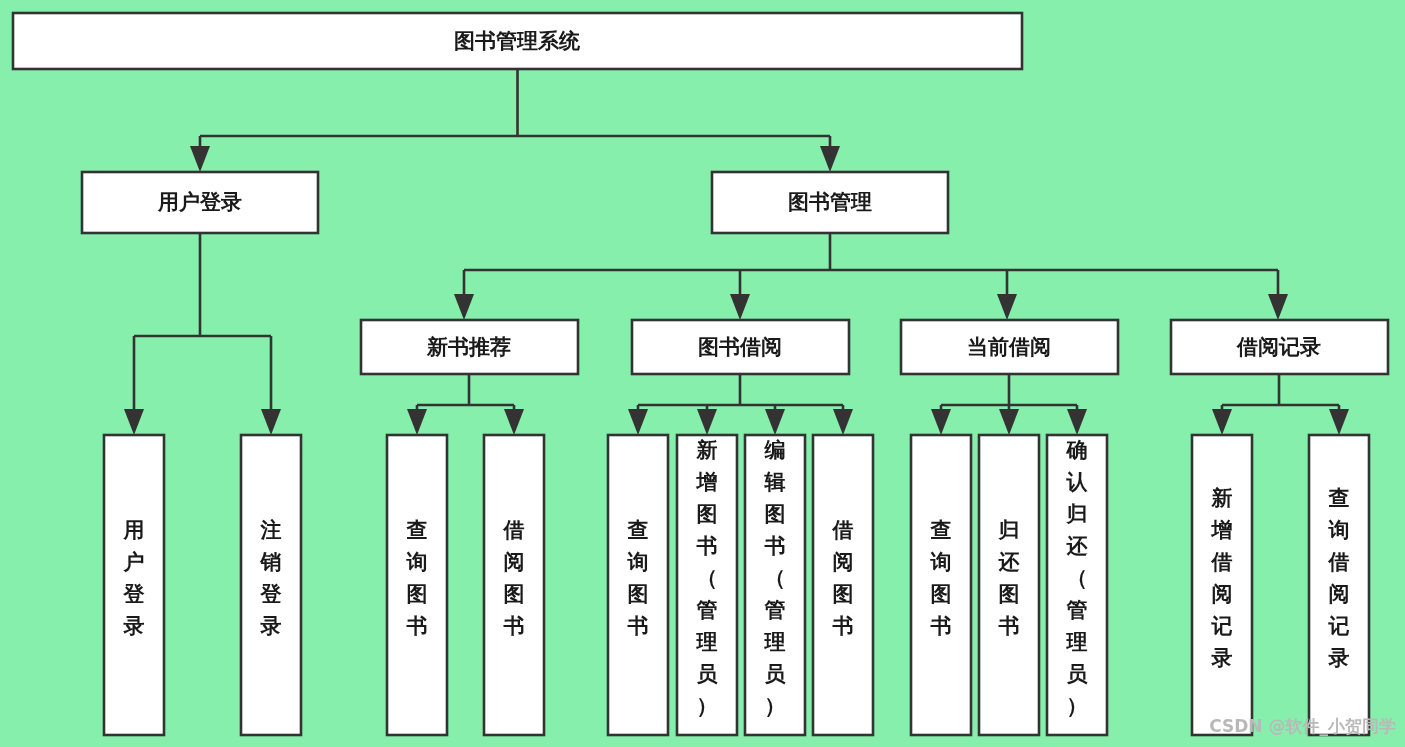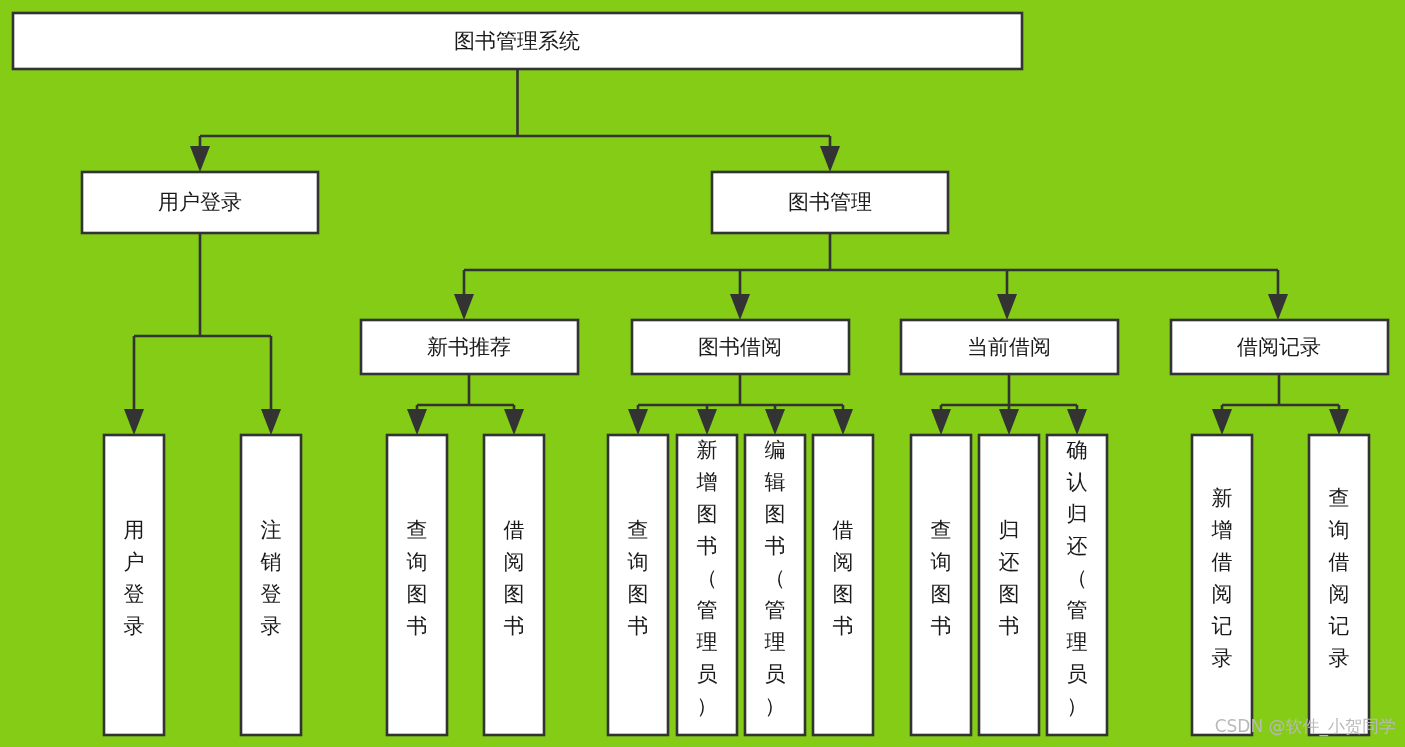--- a/index.html
+++ b/index.html
@@ -8,22 +8,23 @@
     padding: 0;
     background: #ffffff;
   }
   body {
     font-family: "DejaVu Sans", "Liberation Sans", sans-serif;
   }
   #diagram-root {
     position: relative;
     width: 1405px;
     height: 747px;
-    background: #84cc16;
+    background: #86efac;
     overflow: hidden;
+    font-weight: bold;
   }
   svg.diagram-canvas {
     position: absolute;
     left: 0;
     top: 0;
     width: 1405px;
     height: 747px;
     display: block;
   }
   .node-box {

